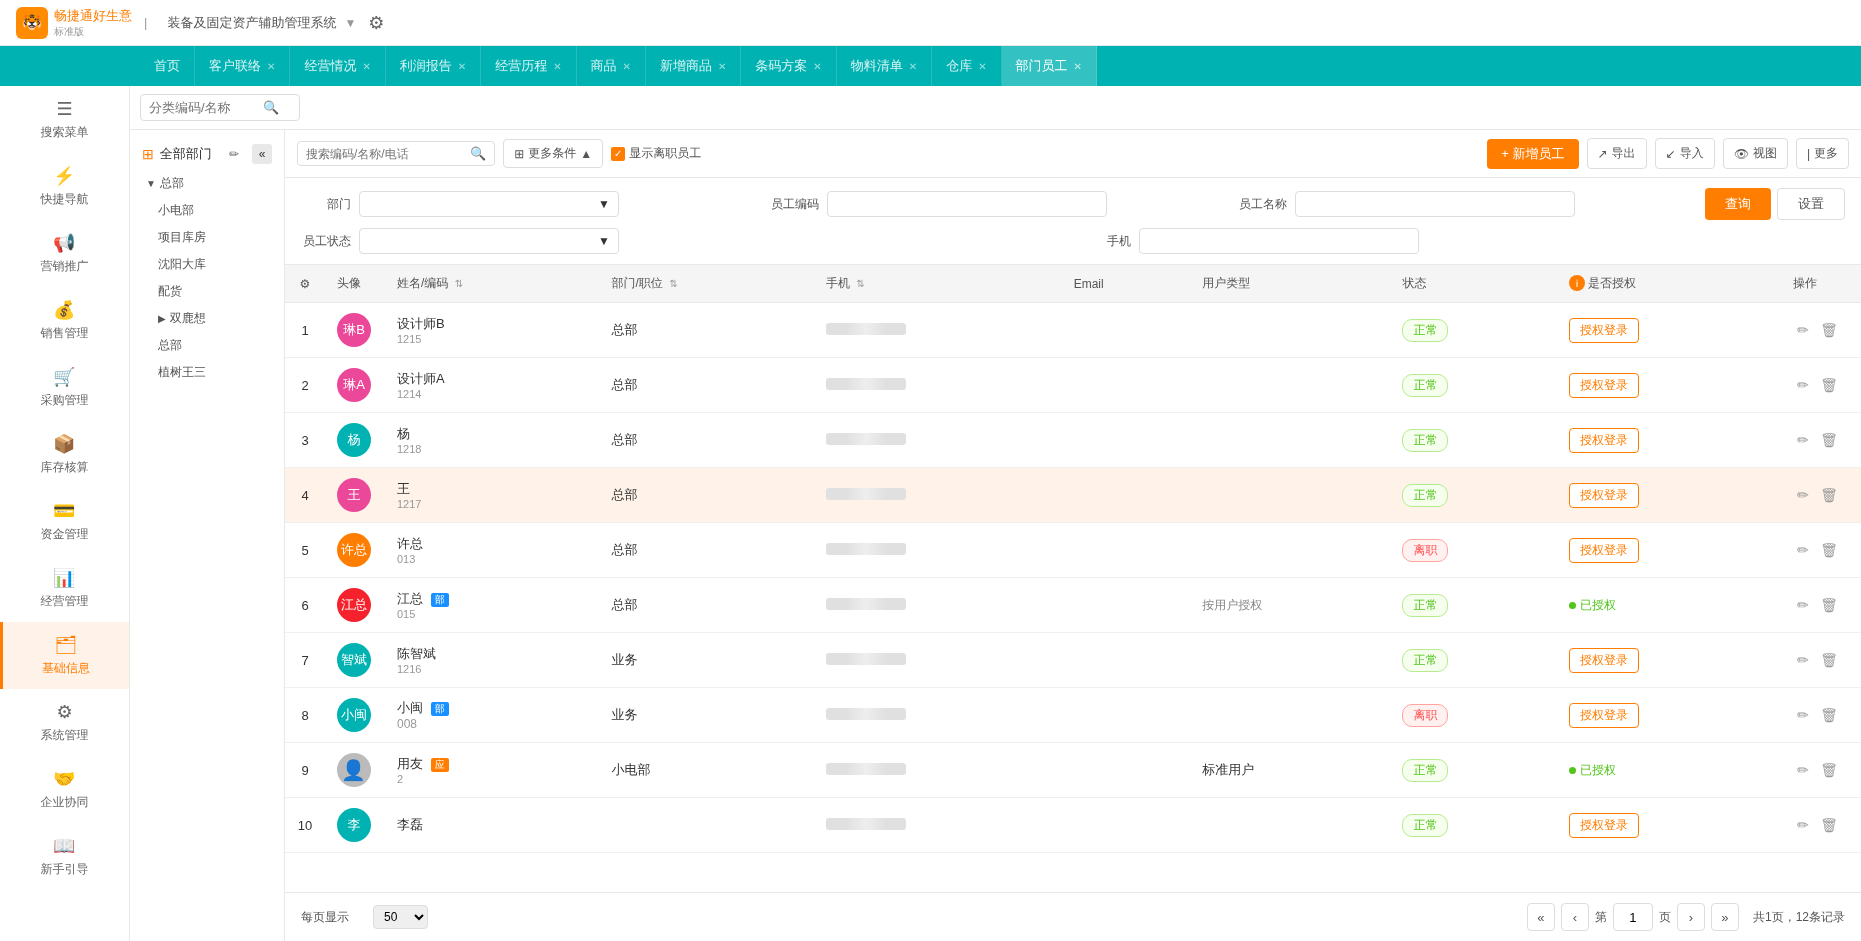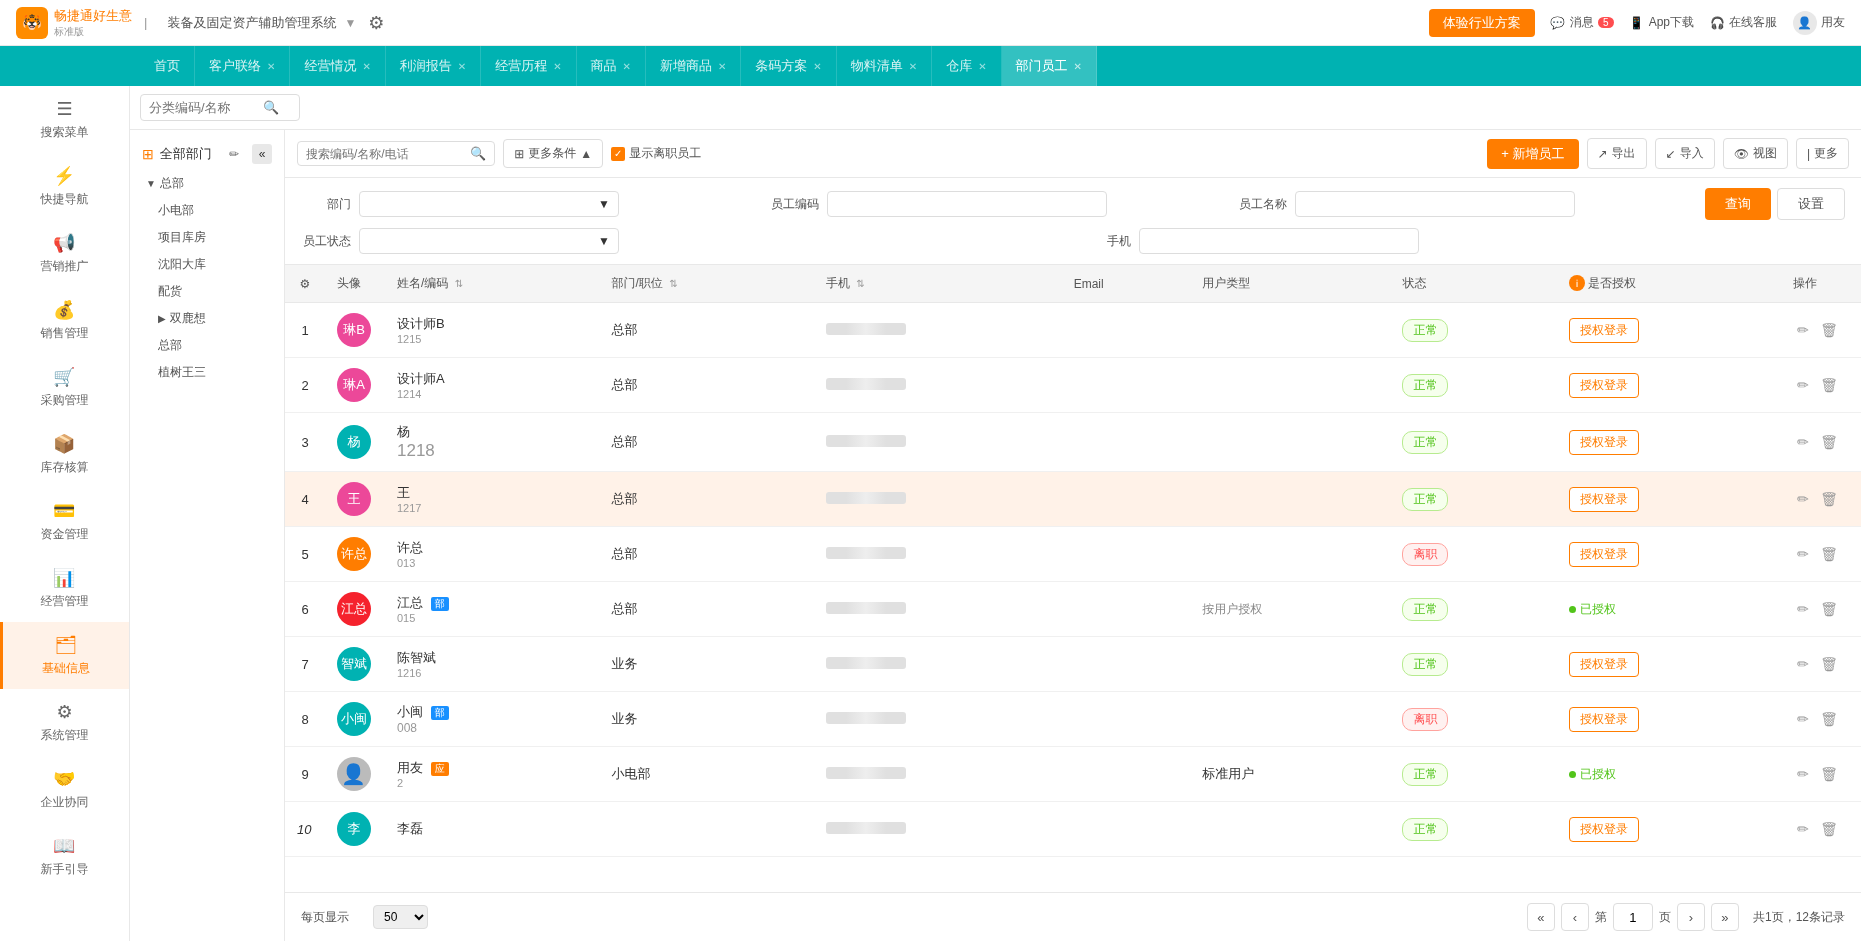--- a/index.html
+++ b/index.html
@@ -139,40 +139,20 @@
         <div>
           <div style="font-size:13px;font-weight:500;color:#ff7d00;">畅捷通好生意</div>
           <div style="font-size:10px;color:#999;">标准版</div>
         </div>
       </div>
       <div style="color:#999;margin:0 4px;">|</div>
       <div class="sys-title">装备及固定资产辅助管理系统</div>
       <span style="color:#999;font-size:12px;cursor:pointer;">▼</span>
       <span style="font-size:18px;color:#666;margin-left:4px;cursor:pointer;">⚙</span>
     </div>
-    <div class="top-bar-right">
-      <button class="trial-btn">体验行业方案</button>
-      <div class="top-btn">
-        <span>💬</span>
-        <span>消息</span>
-        <span class="badge">5</span>
-      </div>
-      <div class="top-btn">
-        <span>📱</span>
-        <span>App下载</span>
-      </div>
-      <div class="top-btn">
-        <span>🎧</span>
-        <span>在线客服</span>
-      </div>
-      <div class="top-btn">
-        <span style="width:24px;height:24px;background:#e8e8e8;border-radius:50%;display:inline-flex;align-items:center;justify-content:center;font-size:12px;">👤</span>
-        <span>用友</span>
-      </div>
-    </div>
   </div>
 
   <div class="nav-tabs">
     <div class="nav-tab">
         <span>首页</span>
       </div>
     <div class="nav-tab">
         <span>客户联络</span>
         <span class="close-x">✕</span>
       </div>
@@ -439,21 +419,21 @@
                   </td>
                 </tr>
 
                 <tr>
                   <td style="text-align:center;">3</td>
                   <td>
                       <div class="avatar av-teal">杨</div>
                     </td>
                   <td>
                       <div>杨</div>
-                      <div style="color:#999;font-size:17px;">1218</div>
+                      <div style="color:#999;font-size:11px;">1218</div>
                     </td>
                   <td>总部</td>
                   <td><span class="phone-blur"></span></td>
                   <td></td>
                   <td></td>
                   <td><span class="status-badge status-normal">正常</span></td>
                   <td><button class="auth-btn">授权登录</button></td>
                   <td>
                     <button class="op-btn">✏</button>
                     <button class="op-btn">🗑</button>
@@ -590,21 +570,21 @@
                       <span>已授权</span>
                     </div>
                   </td>
                   <td>
                     <button class="op-btn">✏</button>
                     <button class="op-btn">🗑</button>
                   </td>
                 </tr>
 
                 <tr>
-                  <td style="font-style:italic;">10</td>
+                  <td style="text-align:center;">10</td>
                   <td>
                       <div class="avatar av-teal">李</div>
                     </td>
                   <td>
                       <div>李磊</div>
                     </td>
                   <td></td>
                   <td><span class="phone-blur"></span></td>
                   <td></td>
                   <td></td>

